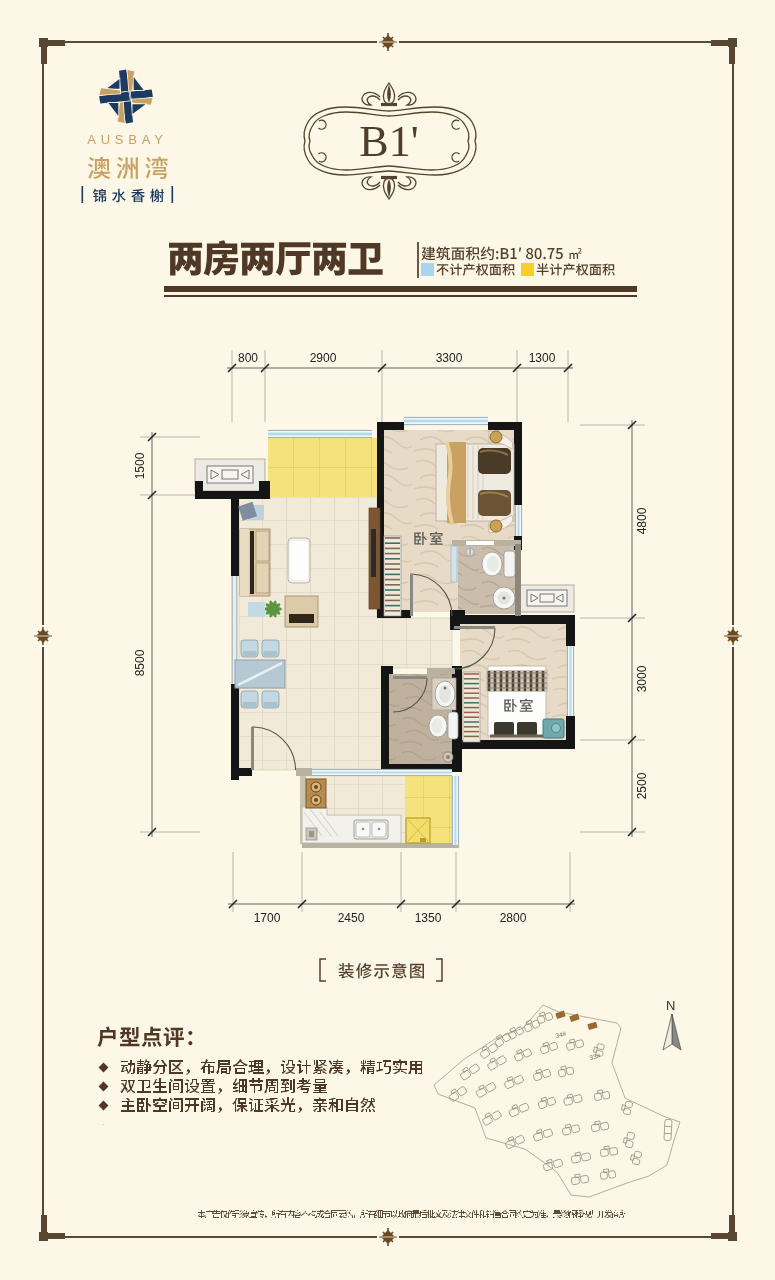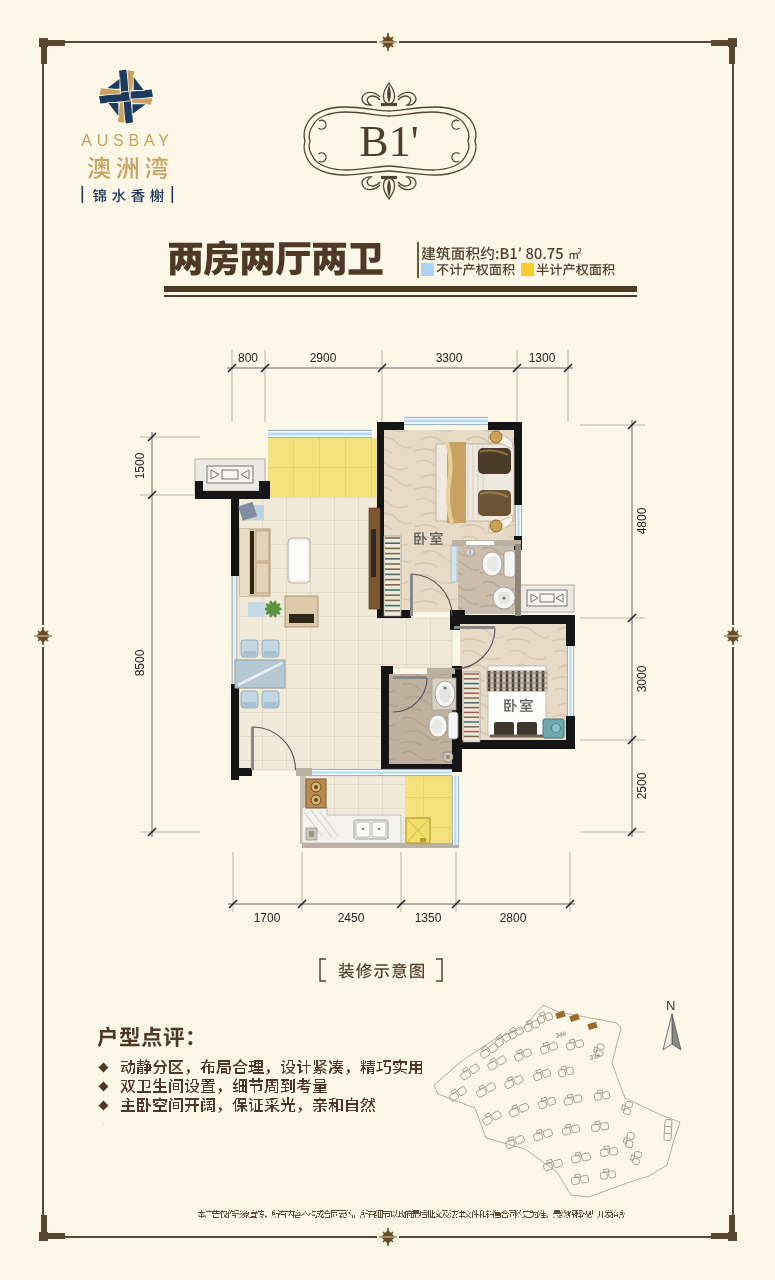--- a/index.html
+++ b/index.html
@@ -55,21 +55,21 @@
     <path d="M151.7,89.5 L152.9,96.7 L123.5,101.5 L122.0,92.5 Z" fill="#1d3a60" stroke="#fcf7e6" stroke-width="1.5" paint-order="stroke"></path>
     <path d="M152.5,98.0 L150.9,104.8 L132.0,102.5 L131.7,99.5 Z" fill="#c9a263" stroke="#fcf7e6" stroke-width="1.5" paint-order="stroke"></path>
     <path d="M133.7,77.0 L133.7,90.0 L143.5,90.0 Z" fill="#1d3a60" stroke="#fcf7e6" stroke-width="1.5" paint-order="stroke"></path>
     <path d="M133.0,122.2 L125.8,123.4 L121.0,94.0 L130.0,92.5 Z" fill="#1d3a60" stroke="#fcf7e6" stroke-width="1.5" paint-order="stroke"></path>
     <path d="M124.5,123.0 L117.7,121.4 L120.0,102.5 L123.0,102.2 Z" fill="#c9a263" stroke="#fcf7e6" stroke-width="1.5" paint-order="stroke"></path>
     <path d="M145.5,104.2 L132.5,104.2 L132.5,114.0 Z" fill="#1d3a60" stroke="#fcf7e6" stroke-width="1.5" paint-order="stroke"></path>
     <path d="M100.3,103.5 L99.1,96.3 L128.5,91.5 L130.0,100.5 Z" fill="#1d3a60" stroke="#fcf7e6" stroke-width="1.5" paint-order="stroke"></path>
     <path d="M99.5,95.0 L101.1,88.2 L120.0,90.5 L120.3,93.5 Z" fill="#c9a263" stroke="#fcf7e6" stroke-width="1.5" paint-order="stroke"></path>
     <path d="M118.3,116.0 L118.3,103.0 L108.5,103.0 Z" fill="#1d3a60" stroke="#fcf7e6" stroke-width="1.5" paint-order="stroke"></path>
   </svg>
-<div class="abs" style="left:60px;top:132px;width:135px;text-align:center;font-size:16px;letter-spacing:4.8px;color:#c9a263;">AUSBAY</div>
+<div class="abs" style="left:60px;top:132px;width:135px;text-align:center;font-size:13px;letter-spacing:4.8px;color:#c9a263;">AUSBAY</div>
 <svg class="abs" style="left:80px;top:150px;width:100px;height:35px" viewBox="0 0 100 35">
     <path d="M17.6 14.6H26.3V16.1H17.6ZM21.1 11.1H22.7V19.6H21.1ZM20.5 15.2 21.8 15.9Q21.4 16.6 20.8 17.3Q20.2 18.0 19.6 18.6Q18.9 19.3 18.2 19.7Q18.1 19.4 17.8 19.0Q17.5 18.6 17.3 18.4Q17.9 18.0 18.5 17.5Q19.1 17.0 19.7 16.4Q20.2 15.8 20.5 15.2ZM17.9 12.0 19.2 11.4Q19.6 11.9 20.1 12.6Q20.5 13.3 20.7 13.7L19.3 14.4Q19.1 13.9 18.7 13.2Q18.3 12.5 17.9 12.0ZM24.4 11.3 25.9 12.0Q25.5 12.6 25.0 13.2Q24.6 13.9 24.2 14.3L23.1 13.8Q23.4 13.3 23.8 12.6Q24.2 11.9 24.4 11.3ZM22.8 16.9 24.0 16.1Q24.5 16.7 25.1 17.4Q25.7 18.1 26.1 18.6L25.0 19.6Q24.6 19.1 24.0 18.3Q23.4 17.5 22.8 16.9ZM8.9 8.6 10.3 7.0Q10.9 7.3 11.6 7.7Q12.4 8.2 13.0 8.6Q13.7 9.0 14.2 9.3L12.8 11.2Q12.4 10.8 11.7 10.3Q11.0 9.9 10.3 9.4Q9.6 8.9 8.9 8.6ZM7.8 15.1 9.1 13.4Q9.7 13.8 10.5 14.2Q11.2 14.6 12.0 15.0Q12.7 15.3 13.1 15.7L11.8 17.5Q11.4 17.2 10.7 16.7Q10.0 16.3 9.2 15.9Q8.5 15.4 7.8 15.1ZM8.3 27.5Q8.8 26.5 9.4 25.3Q10.0 24.0 10.6 22.6Q11.3 21.1 11.8 19.8L13.6 21.0Q13.1 22.3 12.6 23.6Q12.0 25.0 11.5 26.3Q10.9 27.6 10.4 28.7ZM14.9 9.1H29.0V20.8H27.0V10.9H16.9V20.9H14.9ZM20.8 6.7 23.3 7.1Q22.9 8.0 22.5 8.9Q22.0 9.7 21.7 10.4L19.7 9.9Q20.0 9.3 20.3 8.3Q20.6 7.4 20.8 6.7ZM13.8 21.8H29.9V23.7H13.8ZM20.8 20.5H23.0Q22.8 22.2 22.3 23.6Q21.9 24.9 21.0 26.0Q20.0 27.0 18.5 27.8Q16.9 28.5 14.4 29.0Q14.3 28.6 14.0 28.1Q13.6 27.5 13.3 27.2Q15.5 26.8 16.9 26.2Q18.3 25.6 19.1 24.8Q19.9 24.0 20.3 22.9Q20.6 21.9 20.8 20.5ZM22.9 22.5Q23.7 24.5 25.6 25.6Q27.4 26.7 30.4 27.1Q30.0 27.4 29.6 28.0Q29.2 28.5 29.0 29.0Q26.9 28.6 25.3 27.8Q23.7 27.0 22.7 25.8Q21.6 24.6 20.9 22.8Z M50.6 7.7H52.7V28.4H50.6ZM55.7 7.3H57.9V29.0H55.7ZM45.5 7.3H47.7V15.5Q47.7 17.9 47.5 20.3Q47.3 22.7 46.6 24.9Q45.9 27.1 44.4 29.0Q44.2 28.8 43.8 28.5Q43.5 28.3 43.1 28.1Q42.7 27.8 42.5 27.7Q43.9 25.9 44.5 23.9Q45.2 22.0 45.3 19.8Q45.5 17.7 45.5 15.5ZM43.6 13.6 45.3 14.2Q45.1 15.2 44.9 16.3Q44.6 17.4 44.2 18.5Q43.9 19.5 43.4 20.3L41.7 19.4Q42.2 18.7 42.5 17.7Q42.9 16.7 43.1 15.7Q43.4 14.6 43.6 13.6ZM47.4 14.7 49.0 14.0Q49.4 14.8 49.7 15.8Q50.1 16.7 50.3 17.6Q50.6 18.5 50.7 19.2L49.0 19.8Q48.9 19.1 48.6 18.2Q48.4 17.3 48.1 16.4Q47.8 15.5 47.4 14.7ZM52.2 14.3 53.8 13.6Q54.3 14.4 54.8 15.4Q55.3 16.4 55.7 17.3Q56.1 18.2 56.3 19.0L54.5 19.8Q54.4 19.1 54.0 18.1Q53.6 17.1 53.1 16.2Q52.7 15.2 52.2 14.3ZM37.6 8.6 38.9 7.0Q39.6 7.3 40.3 7.7Q41.1 8.2 41.8 8.6Q42.5 9.0 42.9 9.4L41.5 11.2Q41.1 10.9 40.4 10.4Q39.8 9.9 39.0 9.5Q38.3 9.0 37.6 8.6ZM36.6 15.1 37.9 13.4Q38.6 13.7 39.3 14.1Q40.1 14.5 40.8 14.9Q41.5 15.3 42.0 15.7L40.6 17.5Q40.2 17.1 39.5 16.7Q38.8 16.3 38.0 15.8Q37.3 15.4 36.6 15.1ZM37.1 27.6Q37.5 26.6 38.1 25.3Q38.7 24.1 39.2 22.6Q39.8 21.2 40.3 19.8L42.1 21.0Q41.7 22.3 41.2 23.6Q40.7 25.0 40.2 26.3Q39.6 27.6 39.1 28.7Z M66.3 8.1 68.1 7.0Q68.6 7.6 69.1 8.3Q69.7 9.0 70.2 9.7Q70.6 10.4 70.9 10.9L69.0 12.1Q68.8 11.6 68.3 10.9Q67.8 10.2 67.3 9.4Q66.8 8.7 66.3 8.1ZM65.3 14.7 67.2 13.7Q67.7 14.3 68.2 14.9Q68.7 15.6 69.2 16.3Q69.6 17.0 69.9 17.5L67.9 18.6Q67.7 18.1 67.3 17.4Q66.8 16.7 66.3 16.0Q65.8 15.3 65.3 14.7ZM65.9 27.1Q66.4 26.1 66.9 24.9Q67.3 23.6 67.9 22.2Q68.4 20.8 68.8 19.5L70.6 20.8Q70.3 22.0 69.8 23.3Q69.4 24.6 68.9 25.9Q68.5 27.2 68.0 28.4ZM83.2 12.1 84.8 11.3Q85.4 11.8 86.0 12.4Q86.6 13.0 87.1 13.7Q87.6 14.3 87.8 14.8L86.1 15.8Q85.8 15.3 85.4 14.7Q84.9 14.0 84.3 13.3Q83.8 12.7 83.2 12.1ZM73.9 23.2H85.2V25.0H73.9ZM74.4 20.1H83.8V18.6H72.6V16.9H85.9V21.8H74.4ZM73.7 20.1H76.0Q75.7 21.3 75.4 22.7Q75.0 24.0 74.7 25.0H72.5Q72.8 24.0 73.2 22.6Q73.5 21.3 73.7 20.1ZM84.6 23.2H86.9Q86.9 23.2 86.9 23.5Q86.8 23.9 86.8 24.1Q86.4 26.0 86.0 27.0Q85.6 28.0 85.1 28.4Q84.7 28.7 84.3 28.9Q83.9 29.0 83.4 29.0Q82.9 29.0 82.1 29.0Q81.3 29.0 80.3 29.0Q80.3 28.6 80.1 28.0Q80.0 27.5 79.7 27.1Q80.6 27.2 81.4 27.2Q82.2 27.2 82.5 27.2Q82.8 27.2 83.0 27.2Q83.2 27.2 83.4 27.0Q83.7 26.8 84.0 25.9Q84.4 25.1 84.6 23.4ZM72.2 8.8H87.6V10.7H72.2ZM80.6 9.8H82.6V16.3H80.6ZM73.9 11.3 75.8 11.8Q75.2 13.0 74.3 14.1Q73.4 15.2 72.5 15.9Q72.4 15.8 72.1 15.6Q71.8 15.3 71.5 15.1Q71.2 14.9 70.9 14.8Q71.8 14.1 72.6 13.2Q73.4 12.2 73.9 11.3ZM76.3 9.9H78.4V16.3H76.3ZM78.0 6.9 80.2 6.4Q80.6 7.1 80.9 8.0Q81.3 8.9 81.4 9.5L79.1 10.1Q79.1 9.5 78.7 8.6Q78.4 7.7 78.0 6.9Z" fill="#c9a263"></path>
   </svg>
 <svg class="abs" style="left:78px;top:183px;width:100px;height:24px" viewBox="0 0 100 24">
     <path d="M16.7 5.8 17.9 6.1Q17.7 6.9 17.3 7.7Q16.9 8.6 16.5 9.3Q16.1 10.0 15.6 10.5Q15.5 10.4 15.4 10.1Q15.3 9.9 15.1 9.6Q15.0 9.4 14.9 9.2Q15.5 8.6 15.9 7.7Q16.4 6.8 16.7 5.8ZM16.7 7.3H20.5V8.6H16.4ZM17.1 19.1 16.9 17.9 17.3 17.4 20.1 15.8Q20.1 16.1 20.2 16.5Q20.3 16.8 20.4 17.0Q19.4 17.6 18.8 17.9Q18.2 18.3 17.9 18.5Q17.6 18.7 17.4 18.9Q17.2 19.0 17.1 19.1ZM16.0 9.9H20.1V11.2H16.0ZM15.3 12.9H20.3V14.1H15.3ZM17.1 19.1Q17.1 19.0 17.0 18.8Q16.8 18.6 16.7 18.4Q16.6 18.3 16.5 18.2Q16.6 18.1 16.8 17.8Q17.0 17.6 17.1 17.3Q17.3 17.0 17.3 16.7V10.2H18.5V17.5Q18.5 17.5 18.4 17.6Q18.2 17.7 18.0 17.9Q17.8 18.1 17.6 18.3Q17.4 18.5 17.3 18.7Q17.1 18.9 17.1 19.1ZM23.5 5.7 25.0 5.9Q24.9 6.4 24.7 7.0Q24.5 7.5 24.3 7.9L23.1 7.7Q23.2 7.2 23.3 6.7Q23.4 6.2 23.5 5.7ZM23.7 12.1H25.1V19.2H23.7ZM20.8 13.4H27.3V14.6H22.1V18.4H20.8ZM26.8 13.4H28.1V17.0Q28.1 17.4 28.0 17.7Q27.9 18.0 27.6 18.1Q27.3 18.3 26.9 18.3Q26.4 18.3 25.8 18.3Q25.8 18.0 25.7 17.7Q25.6 17.4 25.5 17.1Q25.9 17.1 26.2 17.1Q26.5 17.1 26.6 17.1Q26.8 17.1 26.8 17.0ZM22.4 10.2V11.2H26.4V10.2ZM22.4 8.2V9.2H26.4V8.2ZM21.1 7.1H27.7V12.2H21.1Z M34.5 9.4H38.6V10.8H34.5ZM40.2 5.8H41.6V17.4Q41.6 18.1 41.5 18.4Q41.3 18.7 40.9 18.9Q40.6 19.1 40.0 19.2Q39.4 19.2 38.5 19.2Q38.5 19.0 38.4 18.8Q38.3 18.5 38.2 18.2Q38.1 17.9 38.0 17.7Q38.6 17.7 39.1 17.7Q39.6 17.7 39.8 17.7Q40.0 17.7 40.1 17.7Q40.2 17.6 40.2 17.4ZM38.1 9.4H38.4L38.6 9.4L39.5 9.7Q39.2 11.6 38.6 13.2Q37.9 14.8 37.1 15.9Q36.2 17.1 35.2 17.9Q35.1 17.7 34.9 17.5Q34.7 17.3 34.4 17.1Q34.2 16.9 34.1 16.8Q35.1 16.1 35.9 15.1Q36.7 14.1 37.3 12.7Q37.8 11.3 38.1 9.7ZM41.5 9.0Q42.0 10.2 42.6 11.4Q43.2 12.5 44.0 13.5Q44.8 14.5 45.8 15.2Q46.7 16.0 47.8 16.5Q47.6 16.7 47.4 16.9Q47.2 17.1 47.1 17.3Q46.9 17.6 46.8 17.8Q45.7 17.2 44.7 16.3Q43.8 15.4 43.0 14.3Q42.2 13.2 41.5 12.0Q40.9 10.7 40.5 9.3ZM45.3 8.4 46.6 9.3Q46.1 9.9 45.4 10.5Q44.8 11.1 44.2 11.7Q43.6 12.3 43.1 12.7L42.1 11.9Q42.6 11.5 43.2 10.9Q43.8 10.3 44.4 9.6Q44.9 9.0 45.3 8.4Z M55.6 13.4H64.5V19.2H63.1V14.5H57.0V19.2H55.6ZM56.4 15.6H63.5V16.5H56.4ZM56.4 17.7H63.7V18.7H56.4ZM53.5 9.1H66.4V10.3H53.5ZM59.2 7.2H60.7V13.1H59.2ZM58.7 9.4 59.8 9.8Q59.3 10.5 58.6 11.2Q58.0 11.9 57.2 12.5Q56.5 13.0 55.7 13.5Q54.9 14.0 54.1 14.3Q54.0 14.1 53.8 13.9Q53.6 13.7 53.5 13.5Q53.3 13.3 53.2 13.2Q53.9 12.9 54.7 12.5Q55.5 12.1 56.3 11.6Q57.0 11.1 57.6 10.5Q58.3 10.0 58.7 9.4ZM61.2 9.4Q61.6 10.0 62.3 10.5Q62.9 11.0 63.6 11.5Q64.4 12.0 65.2 12.4Q66.0 12.8 66.8 13.0Q66.6 13.2 66.5 13.4Q66.3 13.6 66.1 13.8Q66.0 14.0 65.9 14.2Q65.1 13.8 64.3 13.4Q63.5 12.9 62.7 12.4Q62.0 11.8 61.3 11.2Q60.6 10.6 60.1 9.9ZM63.9 5.8 64.9 6.9Q63.9 7.2 62.7 7.4Q61.5 7.6 60.2 7.7Q58.9 7.8 57.6 7.9Q56.3 8.0 55.0 8.1Q55.0 7.8 54.9 7.5Q54.8 7.1 54.7 6.9Q55.9 6.8 57.2 6.7Q58.5 6.6 59.7 6.5Q60.9 6.4 62.0 6.2Q63.1 6.0 63.9 5.8Z M77.6 9.4H80.4V10.3H77.6ZM77.6 11.3H80.4V12.3H77.6ZM78.5 5.7 79.8 6.0Q79.6 6.6 79.4 7.2Q79.1 7.8 78.9 8.2L77.9 7.9Q78.1 7.5 78.3 6.8Q78.4 6.2 78.5 5.7ZM76.9 7.4H80.3V8.5H78.0V14.0H76.9ZM79.7 7.4H80.9V17.8Q80.9 18.2 80.8 18.5Q80.7 18.8 80.4 18.9Q80.1 19.1 79.6 19.1Q79.2 19.1 78.5 19.1Q78.5 18.9 78.4 18.6Q78.2 18.2 78.1 18.0Q78.6 18.0 79.0 18.0Q79.3 18.0 79.5 18.0Q79.7 18.0 79.7 17.8ZM79.0 13.9 80.1 14.3Q79.7 15.1 79.1 15.8Q78.5 16.6 77.8 17.2Q77.1 17.9 76.4 18.4Q76.3 18.3 76.1 18.1Q76.0 17.9 75.8 17.7Q75.7 17.5 75.6 17.4Q76.3 17.0 76.9 16.5Q77.6 15.9 78.1 15.3Q78.6 14.6 79.0 13.9ZM81.2 8.9H85.8V10.1H81.2ZM83.6 5.9H84.9V17.7Q84.9 18.2 84.8 18.5Q84.6 18.7 84.3 18.9Q84.0 19.1 83.5 19.1Q83.0 19.2 82.3 19.2Q82.3 18.9 82.1 18.5Q82.0 18.2 81.9 17.9Q82.4 17.9 82.8 18.0Q83.2 18.0 83.4 18.0Q83.5 17.9 83.6 17.9Q83.6 17.8 83.6 17.7ZM81.2 11.5 82.2 11.2Q82.4 11.7 82.6 12.3Q82.9 12.9 83.0 13.5Q83.2 14.1 83.3 14.5L82.2 14.9Q82.1 14.4 82.0 13.9Q81.8 13.3 81.6 12.6Q81.4 12.0 81.2 11.5ZM76.2 13.3H80.5V14.5H76.2ZM72.5 8.5H76.4V9.8H72.5ZM73.9 5.8H75.2V19.2H73.9ZM73.9 9.3 74.6 9.6Q74.4 10.5 74.3 11.4Q74.1 12.3 73.8 13.2Q73.6 14.1 73.3 14.8Q73.0 15.6 72.7 16.1Q72.6 15.9 72.5 15.7Q72.4 15.4 72.3 15.2Q72.2 15.0 72.1 14.8Q72.4 14.3 72.7 13.7Q72.9 13.0 73.2 12.3Q73.4 11.6 73.6 10.8Q73.8 10.0 73.9 9.3ZM75.1 10.2Q75.2 10.4 75.4 10.6Q75.7 10.9 75.9 11.2Q76.1 11.6 76.3 11.9Q76.5 12.2 76.6 12.3L75.9 13.1Q75.8 12.9 75.6 12.6Q75.5 12.2 75.3 11.9Q75.1 11.5 74.9 11.2Q74.7 10.9 74.6 10.7Z" fill="#1d3a60"></path>
     <rect x="3.5" y="3" width="1.6" height="17" fill="#1d3a60"></rect>
     <rect x="93.5" y="3" width="1.6" height="17" fill="#1d3a60"></rect>
   </svg>
 <svg class="abs" style="left:295px;top:75px" width="190" height="135" viewBox="0 0 190 135">
 <g stroke="#54442f" stroke-width="1.3" fill="none">

